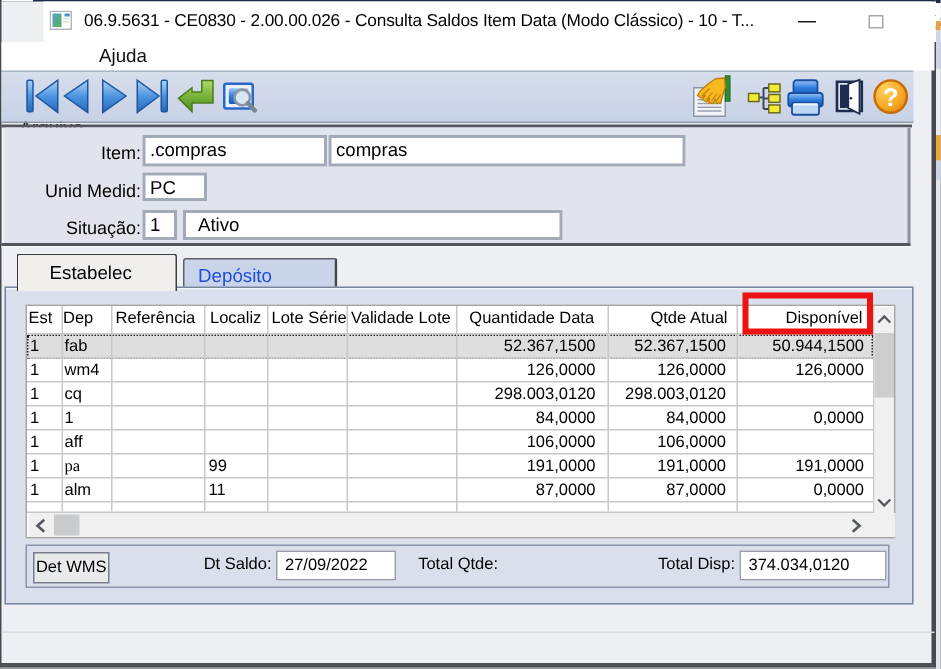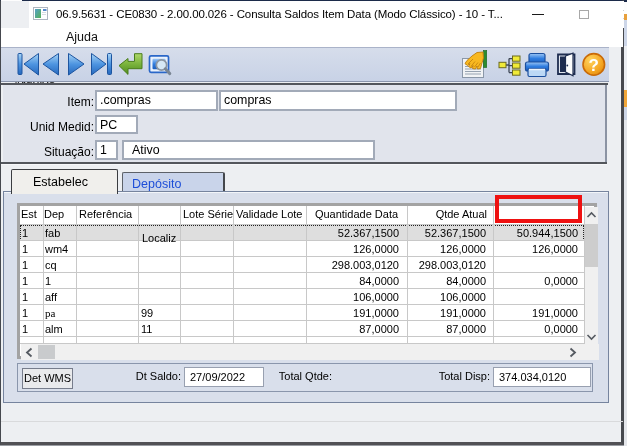--- a/index.html
+++ b/index.html
@@ -31,21 +31,21 @@
           border-radius:2px 2px 0 0; font-size:12.5px; color:#000; padding:5px 0 0 21px; }
   #tab2 { position:absolute; left:121px; top:171px; width:103px; height:22px;
           background:#c9d4ea; border:1px solid #5c6168; border-bottom:none;
           border-right:2px solid #44474c;
           border-radius:2px 2px 0 0; font-size:12.5px; color:#1d4ed8; padding:4px 0 0 9px; }
   #folder { position:absolute; left:2px; top:190px; width:606px; height:212px;
             background:#d9dfeb; border:1px solid #76849e; }
   #folderhl { position:absolute; left:3px; top:191px; width:604px; height:1px; background:#f2f5f9; }
   
   #browse { position:absolute; left:16px; top:202px; width:580px; height:156px;
-            background:#ffffff; border:3px solid #a3a3a3; }
+            background:#ffffff; border:1px solid #a3a3a3; }
   .gridv { position:absolute; top:0; width:1px; background:#c8c8c8; }
   .gridh { position:absolute; left:0; height:1px; background:#c8c8c8; }
   .hcell { position:absolute; top:0; height:19px; font-size:11px; color:#000; padding-top:2px; white-space:nowrap; }
   .cell { position:absolute; height:16px; font-size:11px; color:#000; padding-top:2px; white-space:nowrap; }
   #selrow { position:absolute; left:0px; top:19px; width:564px; height:16px; background:#dedede;
             outline:1px dotted #222; outline-offset:-1px; }
   
   #vsb { position:absolute; left:565px; top:1px; width:13px; height:139px; background:#f0f0f0; }
   #vthumb { position:absolute; left:565px; top:18px; width:13px; height:43px; background:#cdcdcd; }
   #hsb { position:absolute; left:1px; top:138px; width:578px; height:16px; background:#f0f0f0; }
@@ -194,25 +194,26 @@
     <div class="gridh" style="top:66px; width:564px;"></div>
     <div class="gridh" style="top:82px; width:564px;"></div>
     <div class="gridh" style="top:98px; width:564px;"></div>
     <div class="gridh" style="top:114px; width:564px;"></div>
     <div class="gridh" style="top:130px; width:564px;"></div>
     <div class="gridh" style="top:137px; width:578px;"></div>
 
     <div class="hcell" style="left:1px;">Est</div>
     <div class="hcell" style="left:24px;">Dep</div>
     <div class="hcell" style="left:59px;">Referência</div>
-    <div class="hcell" style="left:122px;margin-top:24px;">Localiz</div>
+    <div class="hcell" style="left:122px;">Localiz</div>
     <div class="hcell" style="left:163px;">Lote Série</div>
     <div class="hcell" style="left:286px; width:101px; text-align:center;">Quantidade Data</div>
     <div class="hcell" style="left:216px;">Validade Lote</div>
     <div class="hcell" style="left:387px; width:80px; text-align:right;">Qtde Atual</div>
+    <div class="hcell" style="left:473px; width:84px; text-align:right;">Disponível</div>
 
     <div class="cell" style="left:2px;  top:19px;">1</div>
     <div class="cell" style="left:25px; top:19px;">fab</div>
     <div class="cell" style="left:287px; top:19px; width:92px; text-align:right;">52.367,1500</div>
     <div class="cell" style="left:387px; top:19px; width:79px; text-align:right;">52.367,1500</div>
     <div class="cell" style="left:473px; top:19px; width:85px; text-align:right;">50.944,1500</div>
     <div class="cell" style="left:2px;  top:35px;">1</div>
     <div class="cell" style="left:25px; top:35px;">wm4</div>
     <div class="cell" style="left:287px; top:35px; width:92px; text-align:right;">126,0000</div>
     <div class="cell" style="left:387px; top:35px; width:79px; text-align:right;">126,0000</div>

